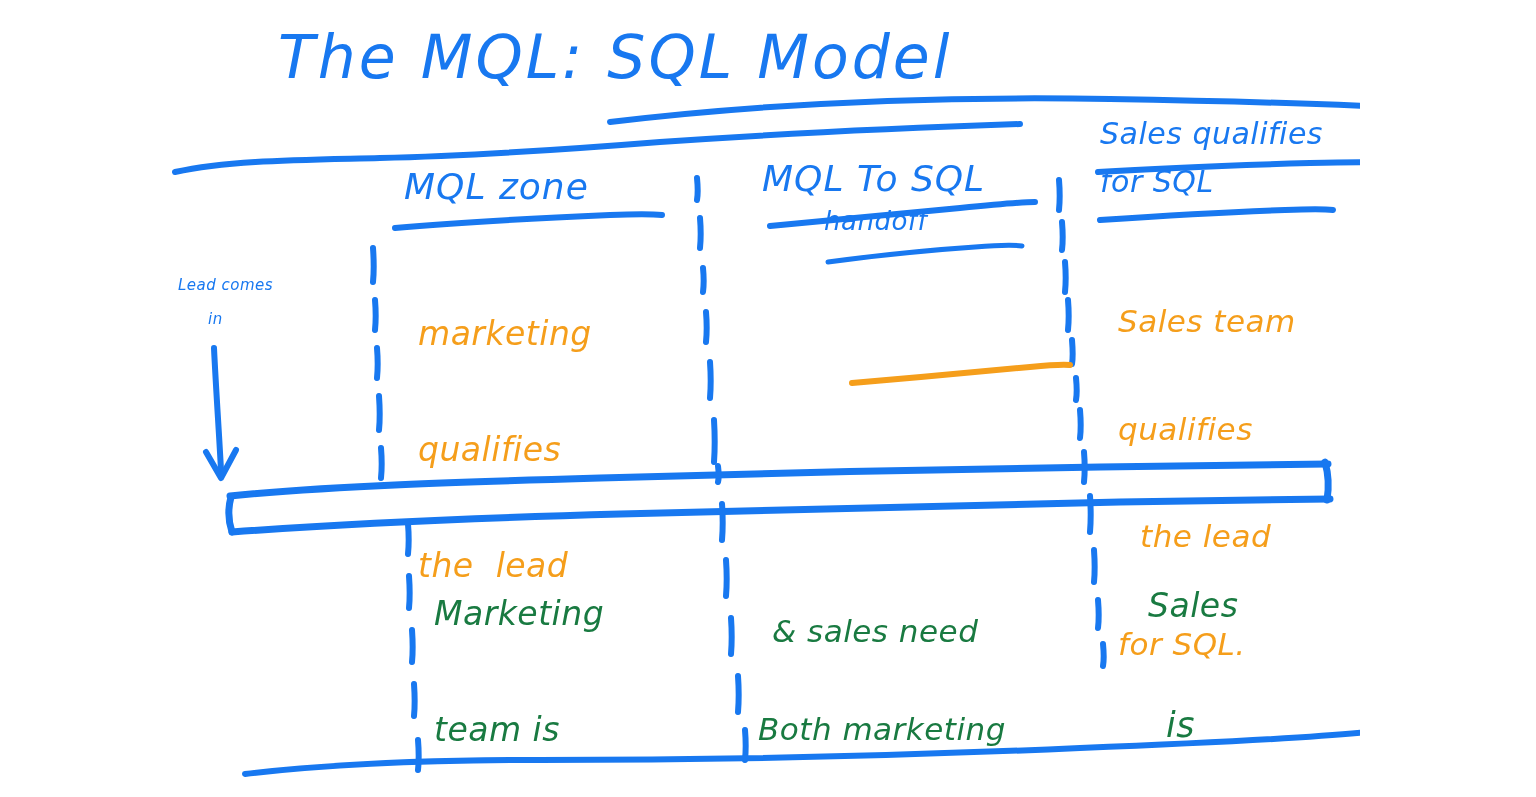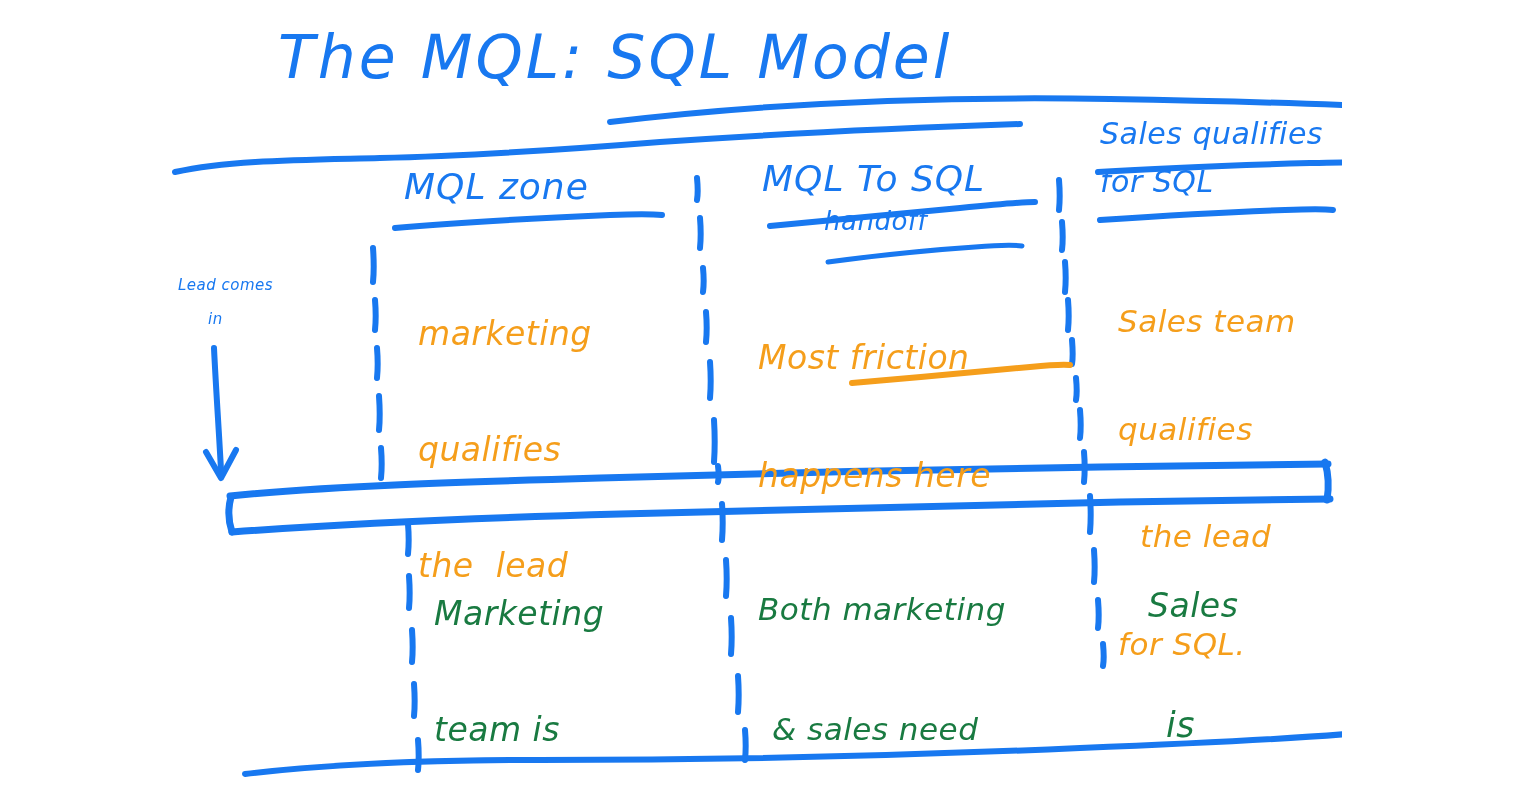--- a/index.html
+++ b/index.html
@@ -10,20 +10,21 @@
   }
   body {
     font-family: "DejaVu Sans", sans-serif;
   }
   #board {
     position: relative;
     width: 1342px;
     height: 797px;
     background: #ffffff;
     overflow: hidden;
+    padding-left: 18px;
   }
   #ink {
     position: absolute;
     left: 0;
     top: 0;
     width: 1536px;
     height: 797px;
     pointer-events: none;
   }
   .hand {
@@ -169,41 +170,37 @@
 
   <div class="hand blue subhead" style="left:1100px; top:118px; font-size:30px;">Sales qualifies</div>
   <div class="hand blue subhead" style="left:1100px; top:166px; font-size:30px;">for SQL</div>
 
   <div class="hand orange body-txt cell-lines" style="left:418px; top:248px;">
     <div>marketing</div>
     <div style="margin-top:12px;">qualifies</div>
     <div style="margin-top:12px;">the  lead</div>
   </div>
 
-  <div class="hand orange body-txt cell-lines" style="left:758px; top:272px;">
-    <div>Most friction</div>
-    <div style="margin-top:14px;">happens here</div>
-  </div>
 
   <div class="hand orange body-txt-sm cell-lines" style="left:1118px; top:240px;">
     <div>Sales team</div>
     <div style="margin-top:10px;">qualifies</div>
     <div style="margin-top:10px; margin-left:22px;">the lead</div>
     <div style="margin-top:10px; ">for SQL.</div>
   </div>
 
   <div class="hand green body-txt cell-lines" style="left:434px; top:528px;">
     <div>Marketing</div>
     <div style="margin-top:12px;">team is</div>
     
   </div>
 
   <div class="hand green body-txt-sm cell-lines" style="left:758px; top:528px;">
+    <div style="margin-top:22px; margin-left:14px;">&amp; sales need</div>
     <div>Both marketing</div>
-    <div style="margin-top:22px; margin-left:14px;">&amp; sales need</div>
     
   </div>
 
   <div class="hand green body-txt cell-lines" style="left:1148px; top:520px;">
     <div>Sales</div>
     <div style="margin-top:14px; margin-left:18px; font-size:35px;">is</div>
     
   </div>
 
 </div>

